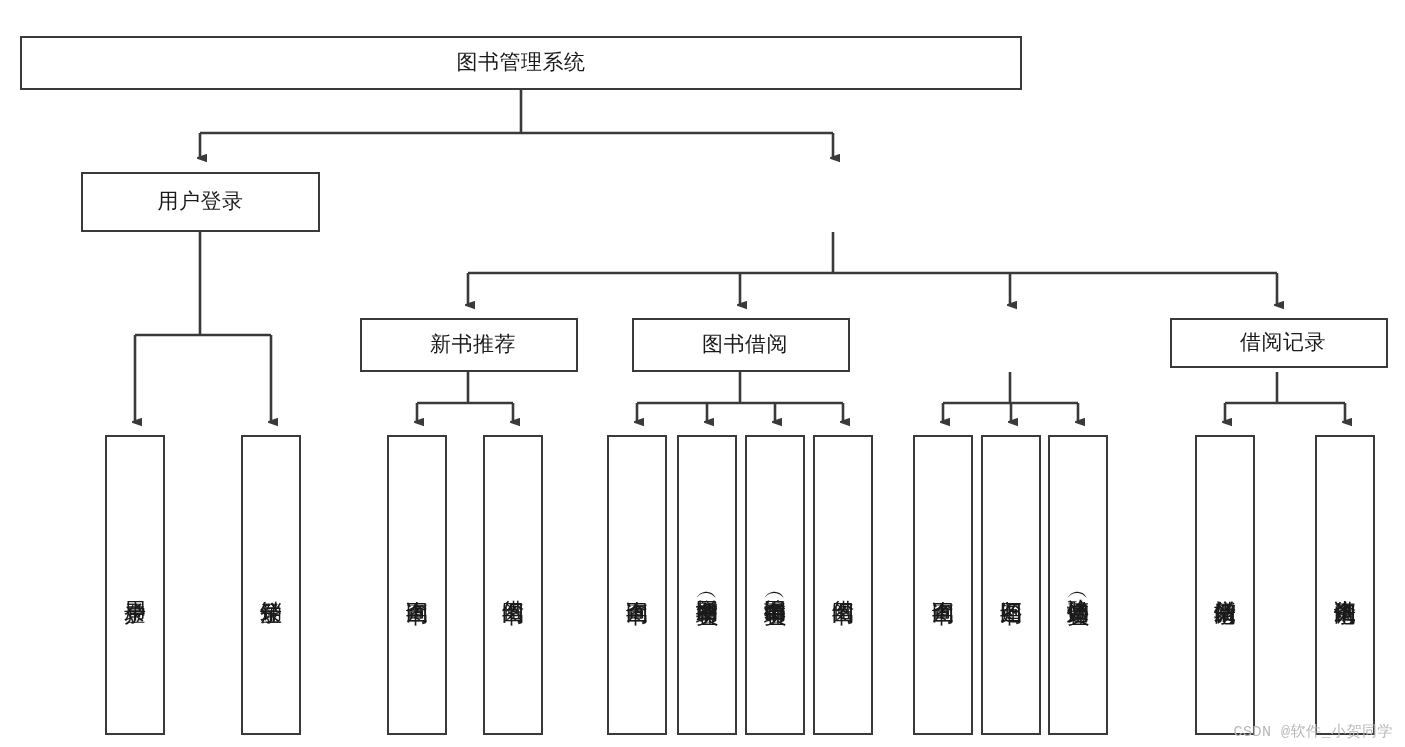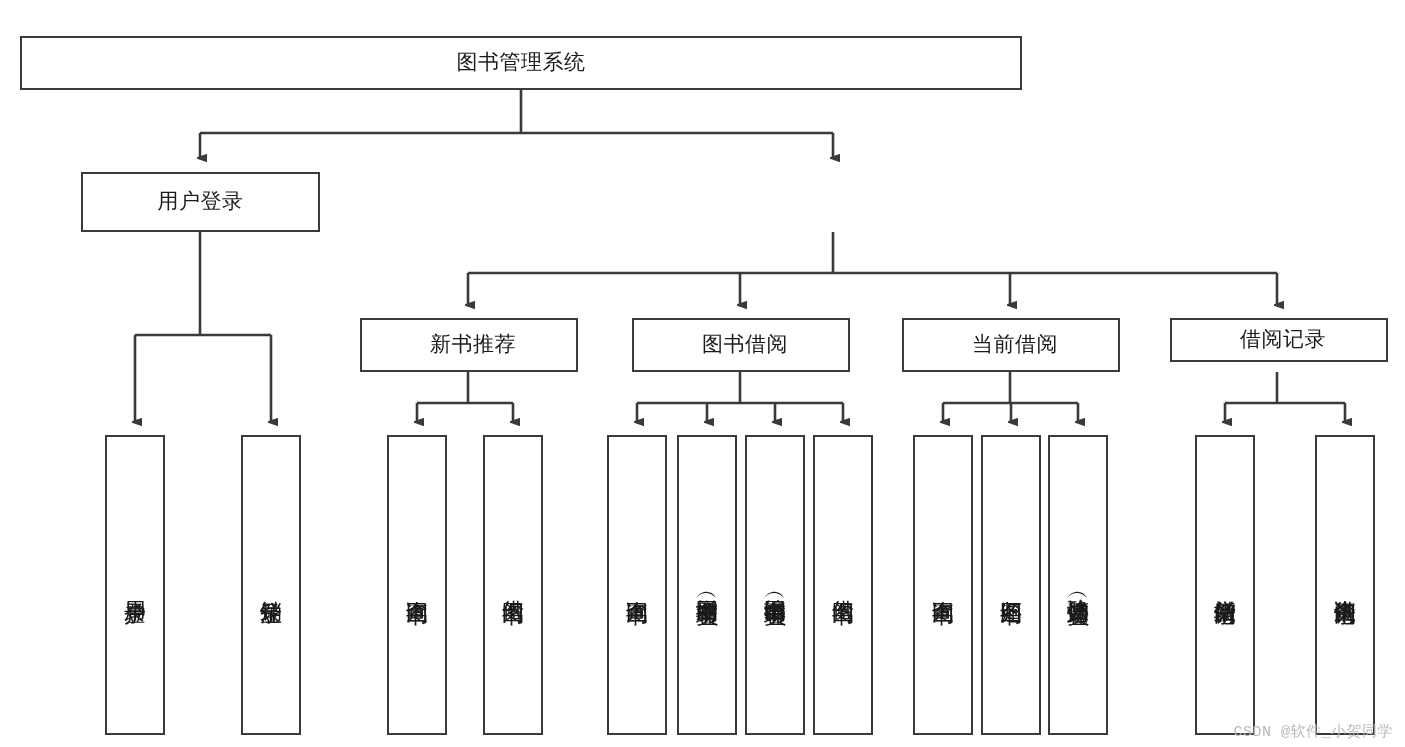--- a/index.html
+++ b/index.html
@@ -150,24 +150,21 @@
   <div class="node-box level2" style="left:81px; top:172px; width:239px; height:60px;">
     <span class="node-label-h">用户登录</span>
   </div>
 
   <div class="node-box level3" style="left:360px; top:318px; width:218px; height:54px;">
     <span class="node-label-h">新书推荐</span>
   </div>
   <div class="node-box level3" style="left:632px; top:318px; width:218px; height:54px;">
     <span class="node-label-h">图书借阅</span>
   </div>
-  <div class="node-box level3" style="left:902px; top:318px; width:218px; height:54px;">
-    <span class="node-label-h">当前借阅</span>
-  </div>
-  <div class="node-box level3" style="left:1170px; top:318px; width:218px; height:44px;">
+  <div class="node-box level3" style="left:1170px; top:318px; width:218px; height:50px;">
     <span class="node-label-h">借阅记录</span>
   </div>
 
   <div class="leaf-box" style="left:105px; top:435px; width:60px; height:300px;">
     <span class="leaf-label-v">用户登录</span>
   </div>
   <div class="leaf-box" style="left:241px; top:435px; width:60px; height:300px;">
     <span class="leaf-label-v">注销登录</span>
   </div>
 

